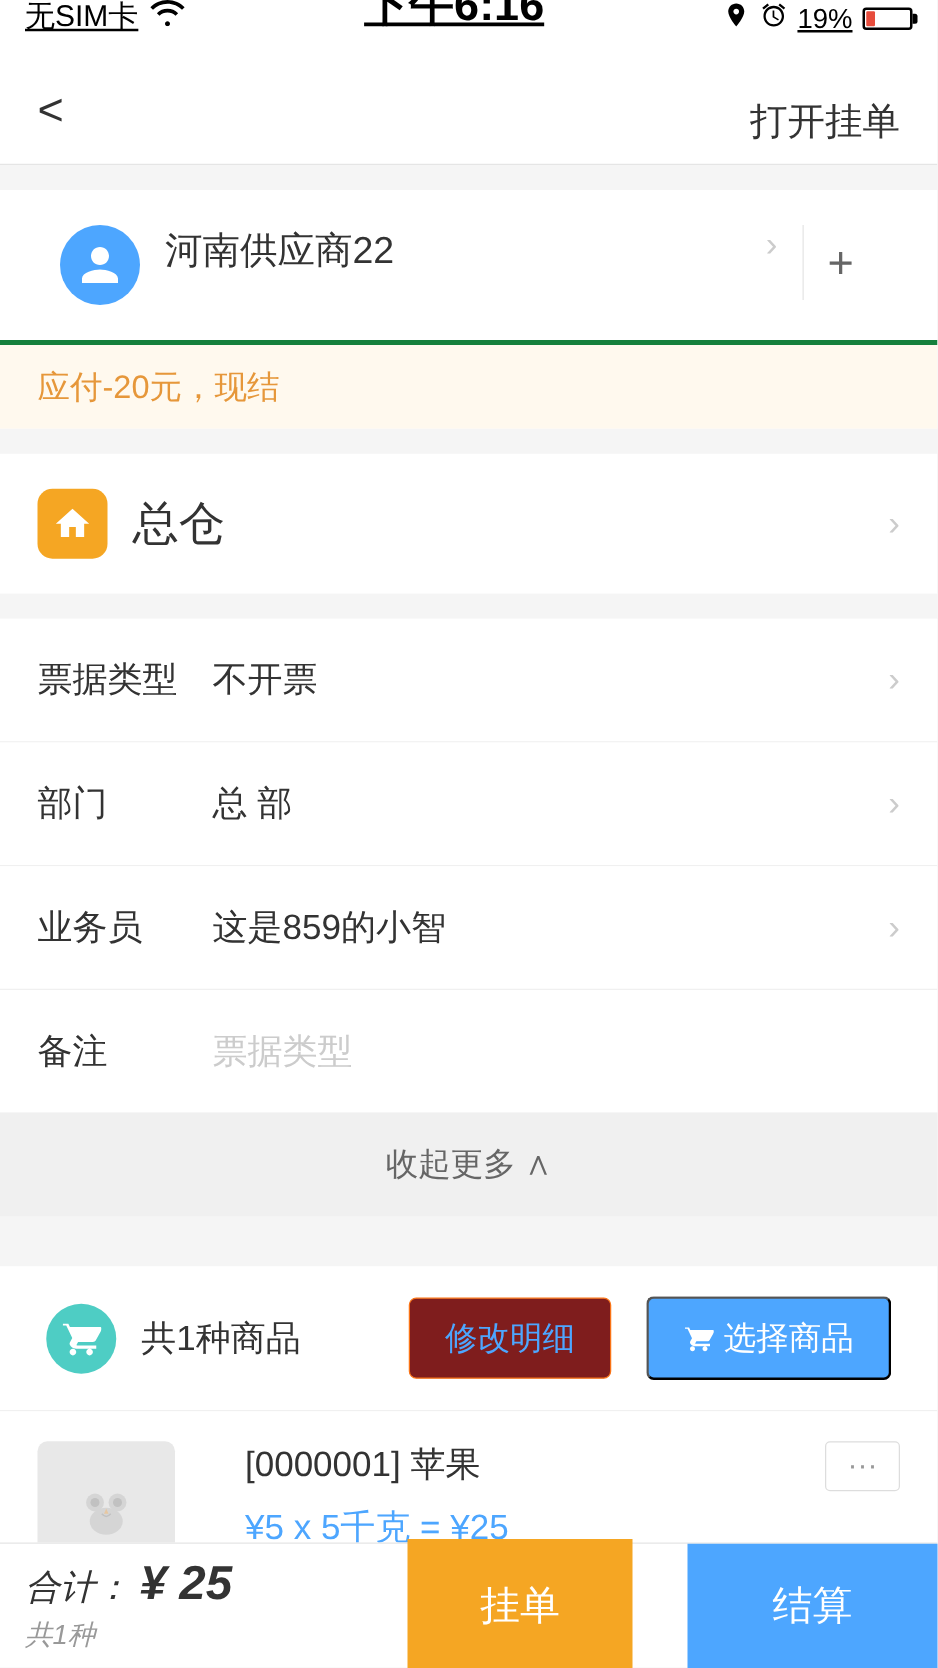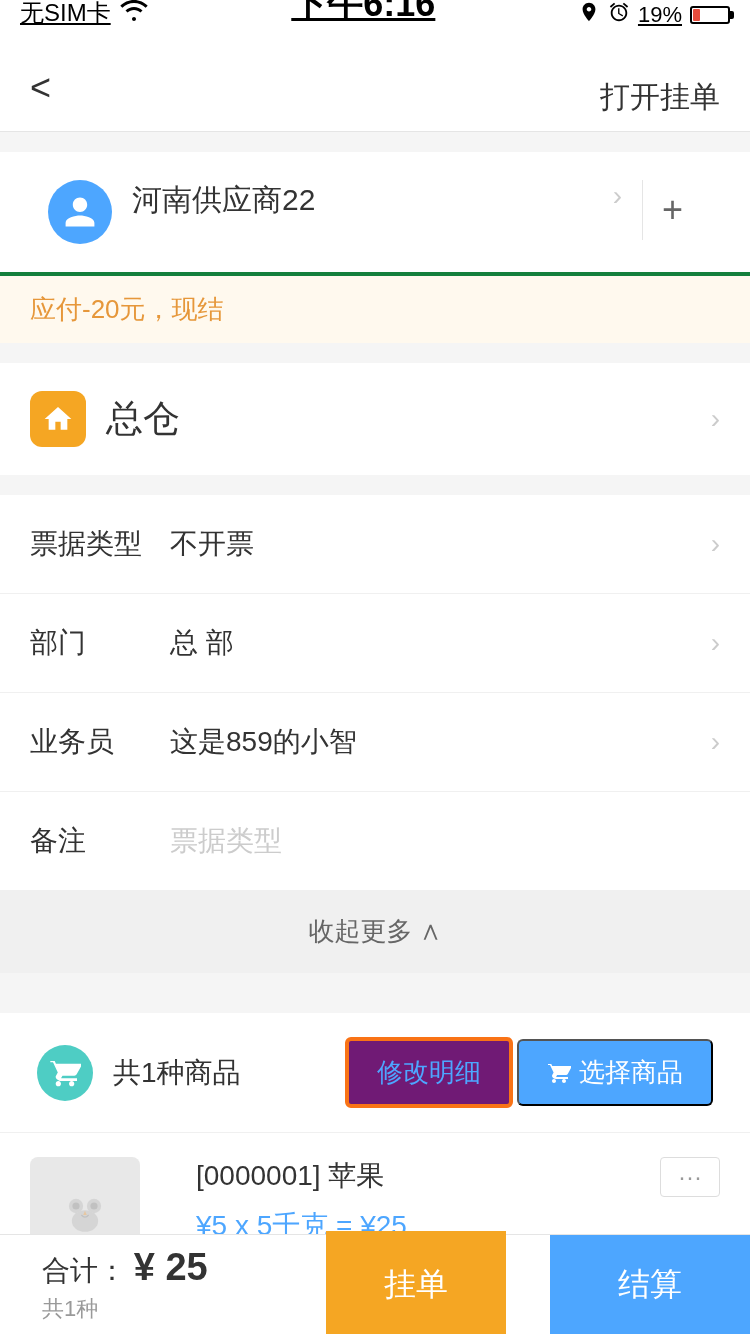--- a/index.html
+++ b/index.html
@@ -190,28 +190,28 @@
       border-radius: 50%;
       background: #4ecdc4;
       display: flex;
       align-items: center;
       justify-content: center;
       margin-right: 20px;
       flex-shrink: 0;
     }
     .products-count { flex: 1; font-size: 28px; color: #333; }
     .btn-outline {
-      border: 4px solid #f97316;
+      border: 1px solid #f97316;
       color: #4da6ff;
-      background: #701a75;
+      background: #7f1d1d;
       padding: 14px 28px;
       border-radius: 6px;
       font-size: 26px;
       cursor: pointer;
-      margin-right: 4px;
+      margin-right: 28px;
     }
     .btn-primary {
       background: #4da6ff;
       color: #fff;
       padding: 14px 28px;
       border-radius: 6px;
       font-size: 26px;
       cursor: pointer;
       display: flex;
       align-items: center;
@@ -261,21 +261,22 @@
       left: 0;
       width: 750px;
       height: 100px;
       display: flex;
       align-items: center;
       background: #fff;
       border-top: 1px solid #e5e5e5;
     }
     .bottom-total {
       flex: 1;
-      padding: 0 42px;
+      padding: 0 20px;
+      font-style: italic;
     }
     .bottom-total-amount { font-size: 38px; font-weight: 600; color: #333; display: inline; }
     .bottom-total-sub { font-size: 22px; color: #999; display: block; margin-top: 4px; }
     .btn-suspend {
       width: 180px;
       height: 108px;
       background: #f5a623;
       color: #fff;
       font-size: 32px;
       display: flex;

